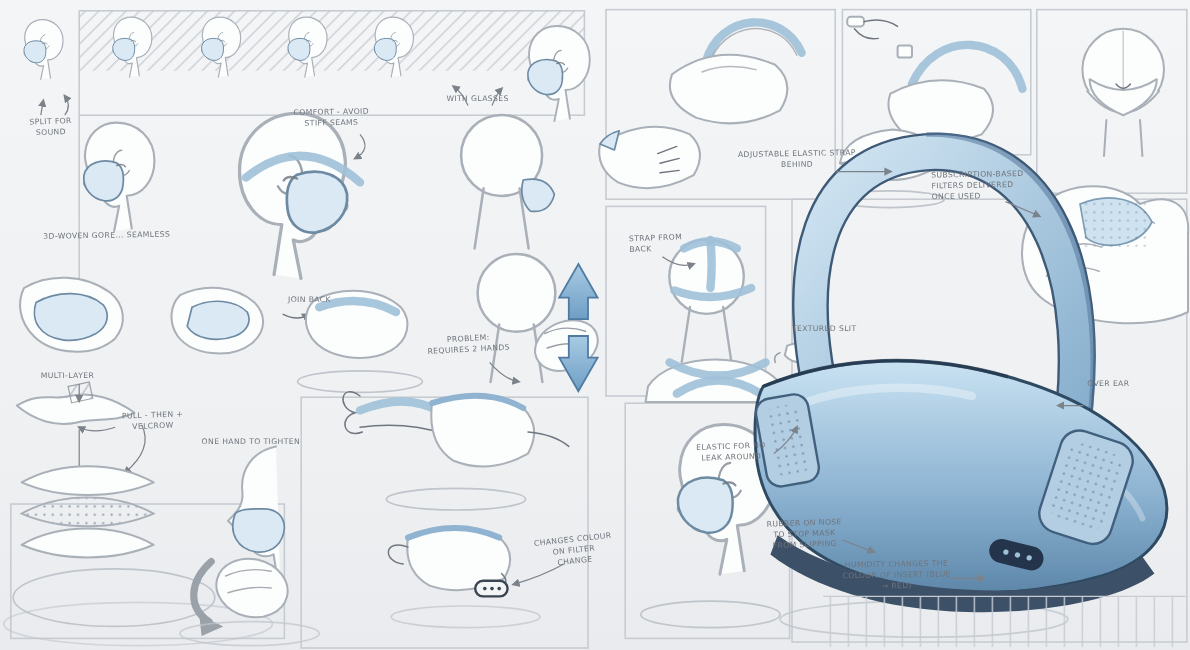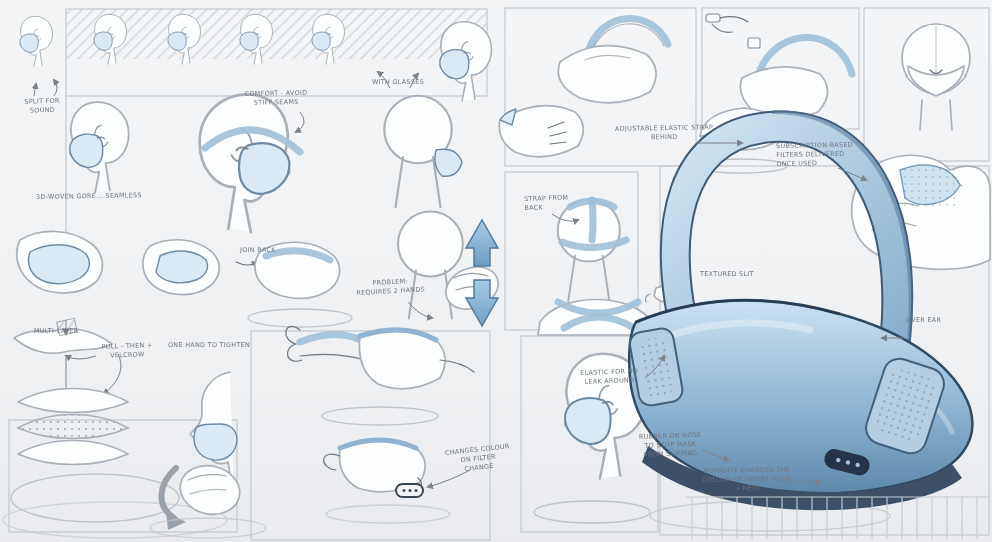--- a/index.html
+++ b/index.html
@@ -282,26 +282,26 @@
     <line x1="686" y1="497" x2="988" y2="497" stroke="#c6ccd2" stroke-width="1.2"></line>
     <rect x="686" y="497" width="302" height="42" fill="url(#vl)" opacity=".8"></rect>
   </g>
 </svg>
 
 <div class="ann" style="left:18px;top:98px;width:48px;transform:rotate(-2deg)">Split for sound</div>
 <div class="ann" style="left:236px;top:90px;width:80px;transform:rotate(-1deg)">Comfort - avoid stiff seams</div>
 <div class="ann" style="left:368px;top:78px;width:60px">With glasses</div>
 <div class="ann l" style="left:36px;top:193px;width:150px;transform:rotate(-1deg)">3D-woven gore... seamless</div>
 <div class="ann l" style="left:240px;top:246px;width:60px">Join back</div>
-<div class="ann l" style="left:34px;top:327px;width:72px">Multi-layer</div>
+<div class="ann l" style="left:34px;top:309px;width:72px">Multi-layer</div>
 <div class="ann" style="left:96px;top:343px;width:62px;transform:rotate(-2deg)">Pull - then + velcrow</div>
-<div class="ann l" style="left:168px;top:341px;width:116px">One hand to tighten</div>
+<div class="ann l" style="left:168px;top:364px;width:116px">One hand to tighten</div>
 <div class="ann" style="left:354px;top:280px;width:72px;transform:rotate(-3deg)">Problem: requires 2 hands</div>
 <div class="ann" style="left:608px;top:125px;width:112px;transform:rotate(-1deg)">Adjustable elastic strap behind</div>
 <div class="ann l" style="left:776px;top:142px;width:88px;transform:rotate(-1deg)">Subscription-based filters delivered once used</div>
 <div class="ann l" style="left:524px;top:195px;width:50px;transform:rotate(-2deg)">Strap from back</div>
-<div class="ann l" style="left:700px;top:270px;width:90px">Textured slit</div>
+<div class="ann l" style="left:660px;top:270px;width:90px">Textured slit</div>
 <div class="ann l" style="left:906px;top:316px;width:60px">Over ear</div>
 <div class="ann" style="left:580px;top:369px;width:58px;transform:rotate(-2deg)">Elastic for no leak around</div>
 <div class="ann" style="left:636px;top:433px;width:68px;transform:rotate(-2deg)">Rubber on nose to stop mask from slipping</div>
 <div class="ann" style="left:444px;top:449px;width:66px;transform:rotate(-6deg)">Changes colour on filter change</div>
 <div class="ann" style="left:698px;top:467px;width:98px;transform:rotate(-1deg)">Humidity changes the colour of insert (blue → red)</div>
 </div>
 
 </body></html>

